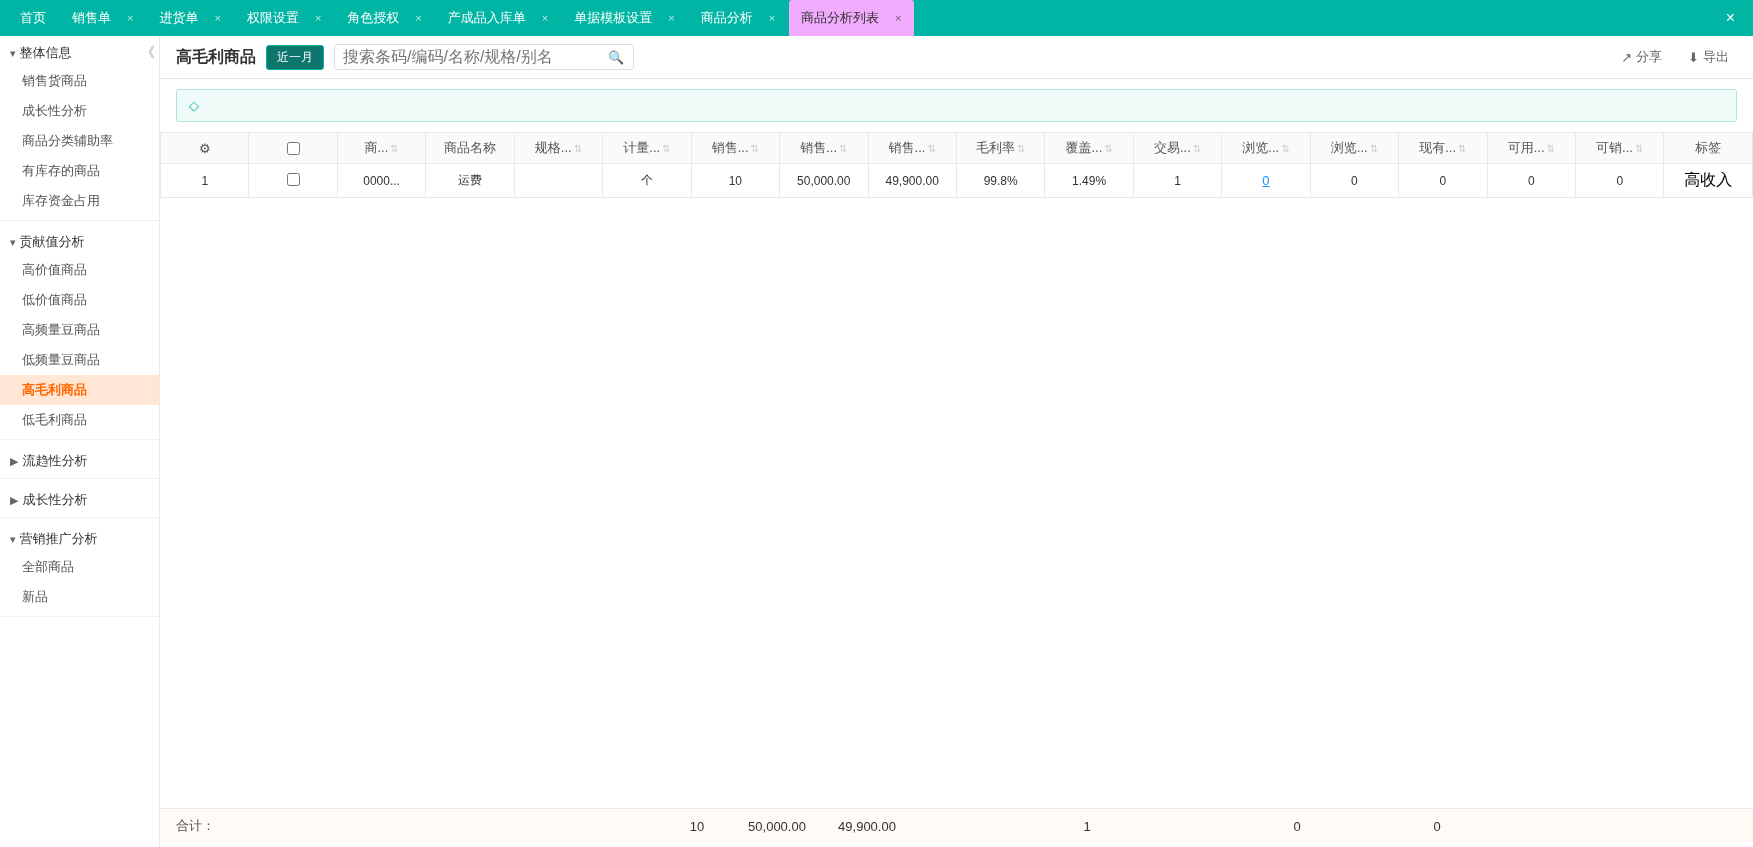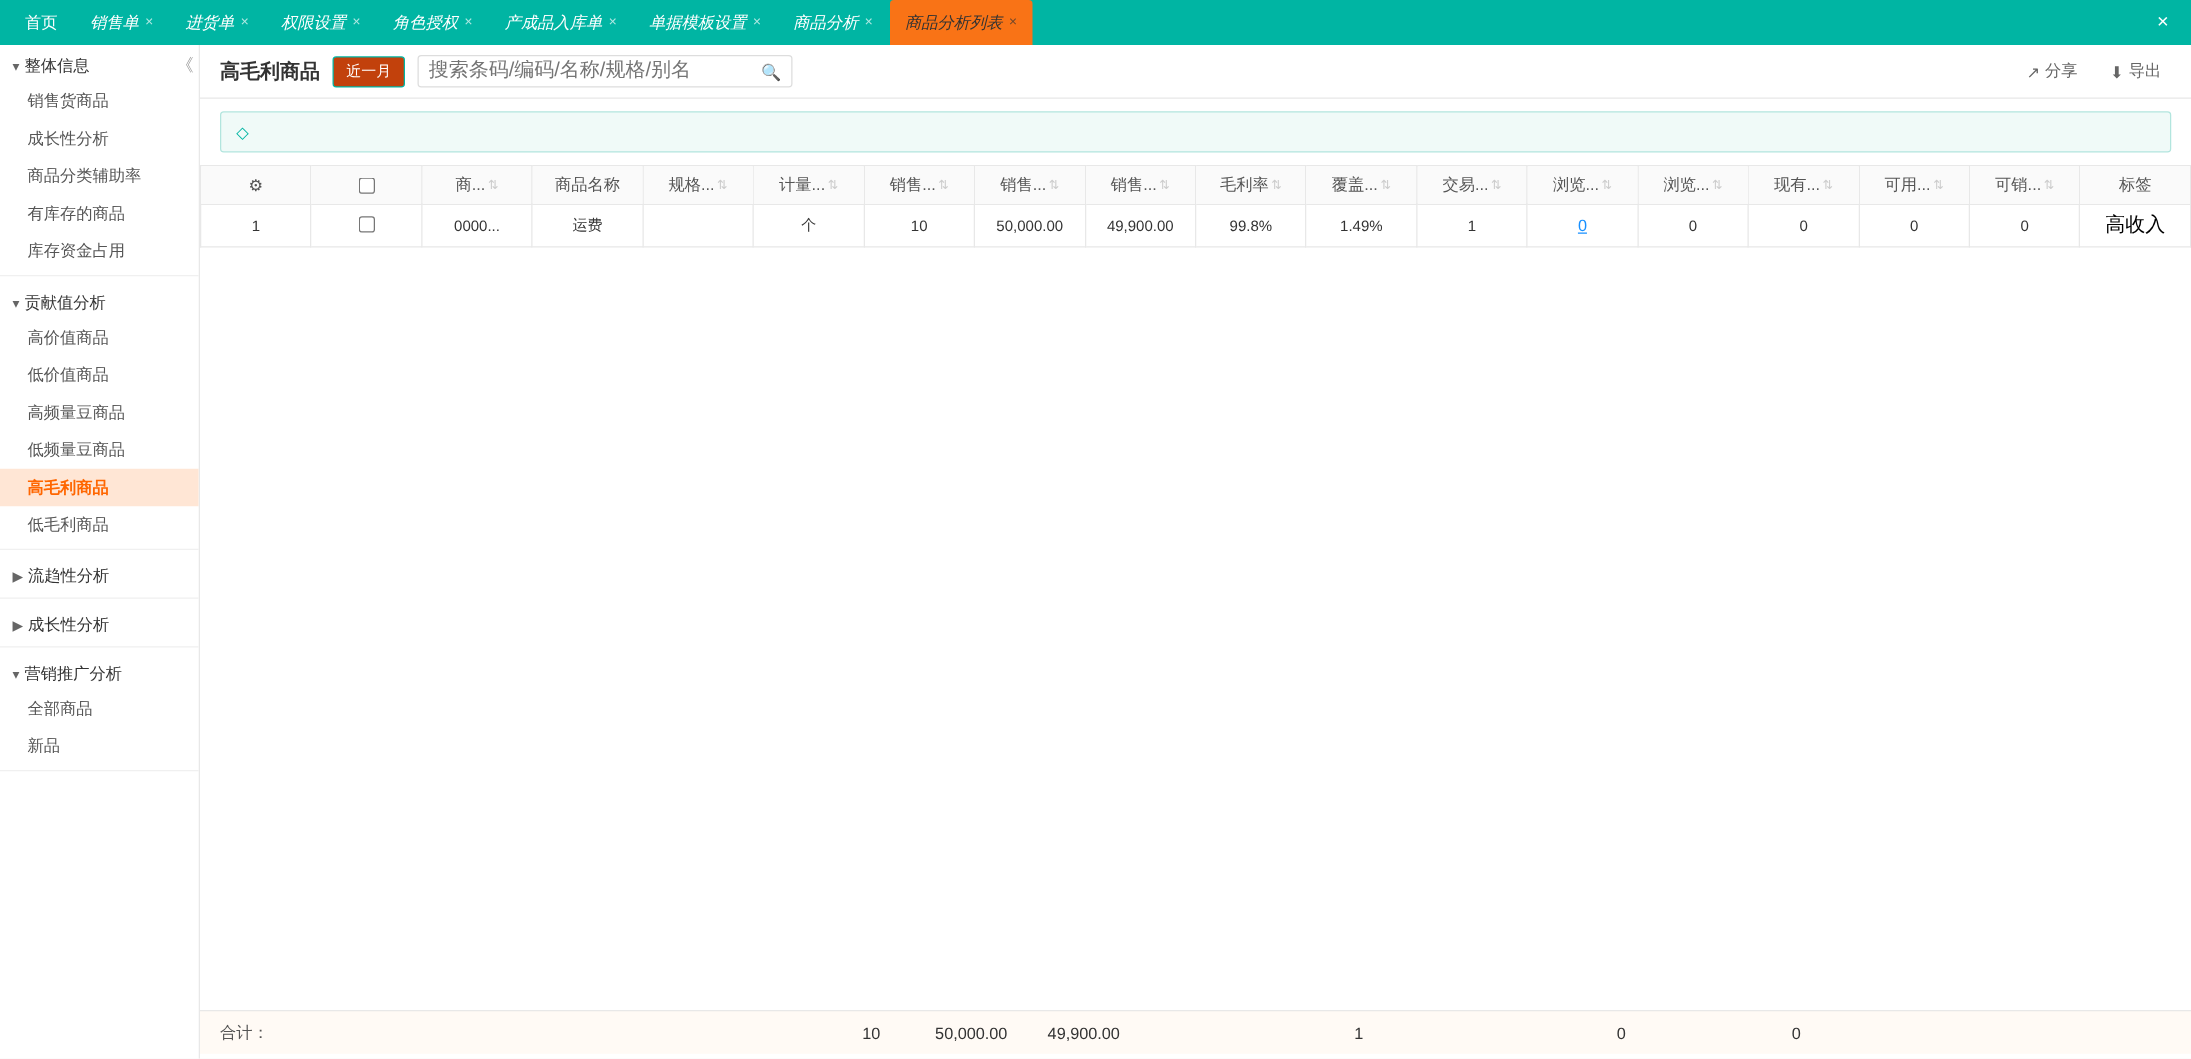--- a/index.html
+++ b/index.html
@@ -10,31 +10,30 @@
       display: flex;
       align-items: center;
       background: #00b5a3;
       height: 36px;
       padding: 0 8px;
       gap: 2px;
     }
     .nav-tab {
       display: flex;
       align-items: center;
-      gap: 1px;
+      gap: 12px;
       padding: 0 12px;
       height: 36px;
       color: #fff;
       cursor: pointer;
       white-space: nowrap;
       font-size: 13px;
       border-radius: 3px 3px 0 0;
-      font-style: italic;
-    }
-    .nav-tab.active { background: #f97316; color: #333; }
+    }
+    .nav-tab.active { background: #f0abfc; color: #333; }
     .nav-tab .close-x { font-size: 11px; margin-left: 4px; opacity: 0.7; }
     .nav-home { color: #fff; padding: 0 12px; height: 36px; display: flex; align-items: center; cursor: pointer; }
     .nav-spacer { flex: 1; }
     .nav-close-btn { color: #fff; padding: 0 10px; height: 36px; display: flex; align-items: center; cursor: pointer; font-size: 16px; }
 
     
     .main-layout {
       display: flex;
       height: calc(847px - 36px);
     }
@@ -104,21 +103,21 @@
     .filter-btn {
       background: #fff;
       border: 1px solid #ddd;
       border-radius: 3px;
       padding: 3px 10px;
       cursor: pointer;
       font-size: 12px;
       color: #333;
     }
     .filter-btn.active {
-      background: #c2410c;
+      background: #0f766e;
       color: #fff;
       border-color: #00b5a3;
     }
     .search-box {
       display: flex;
       align-items: center;
       border: 1px solid #ddd;
       border-radius: 3px;
       padding: 3px 8px;
       flex: 1;

